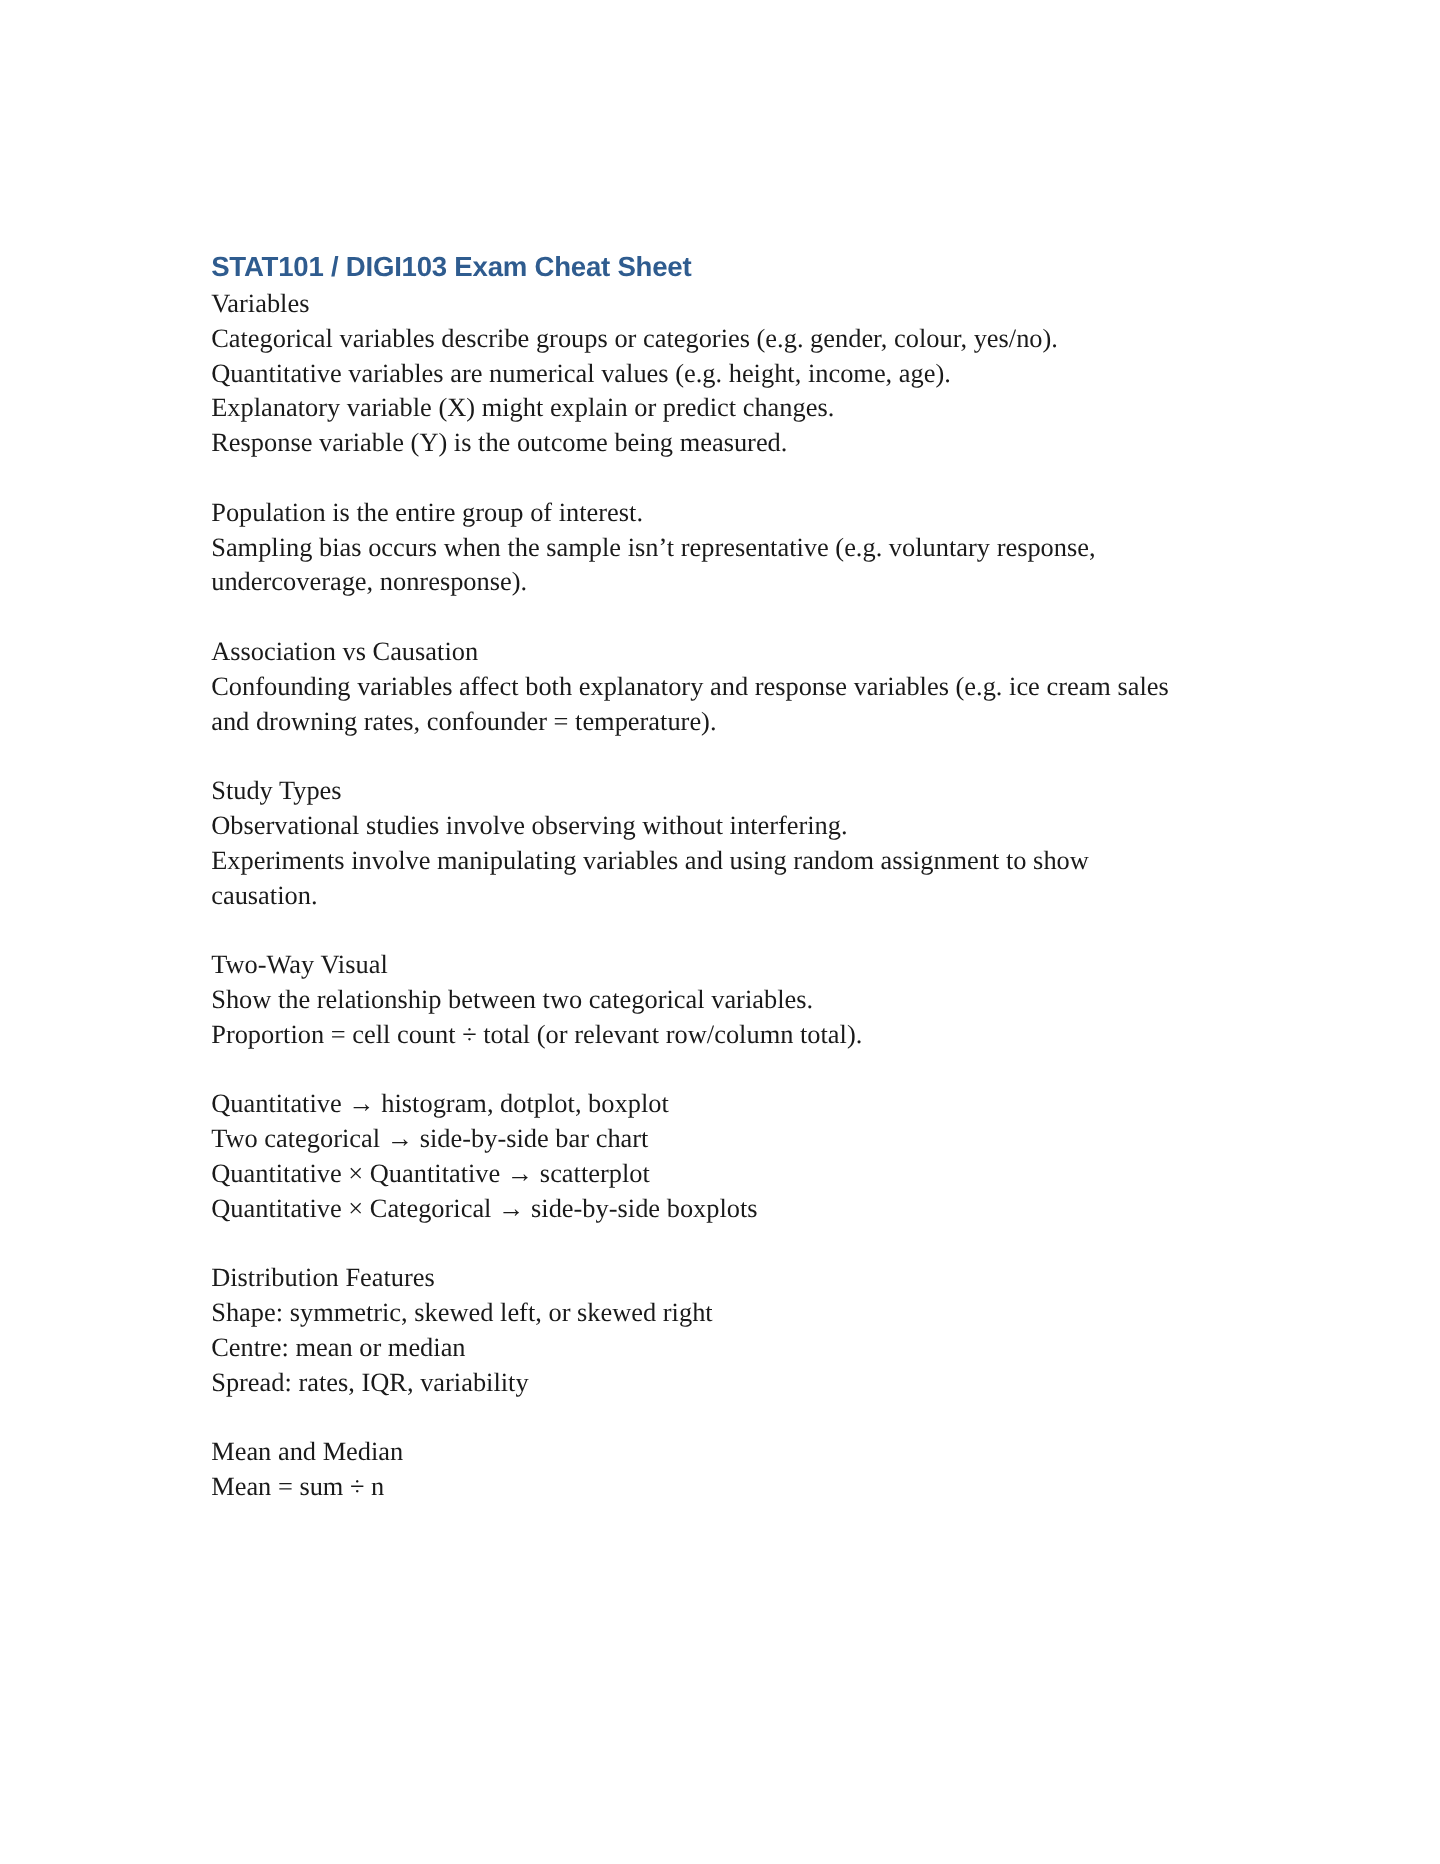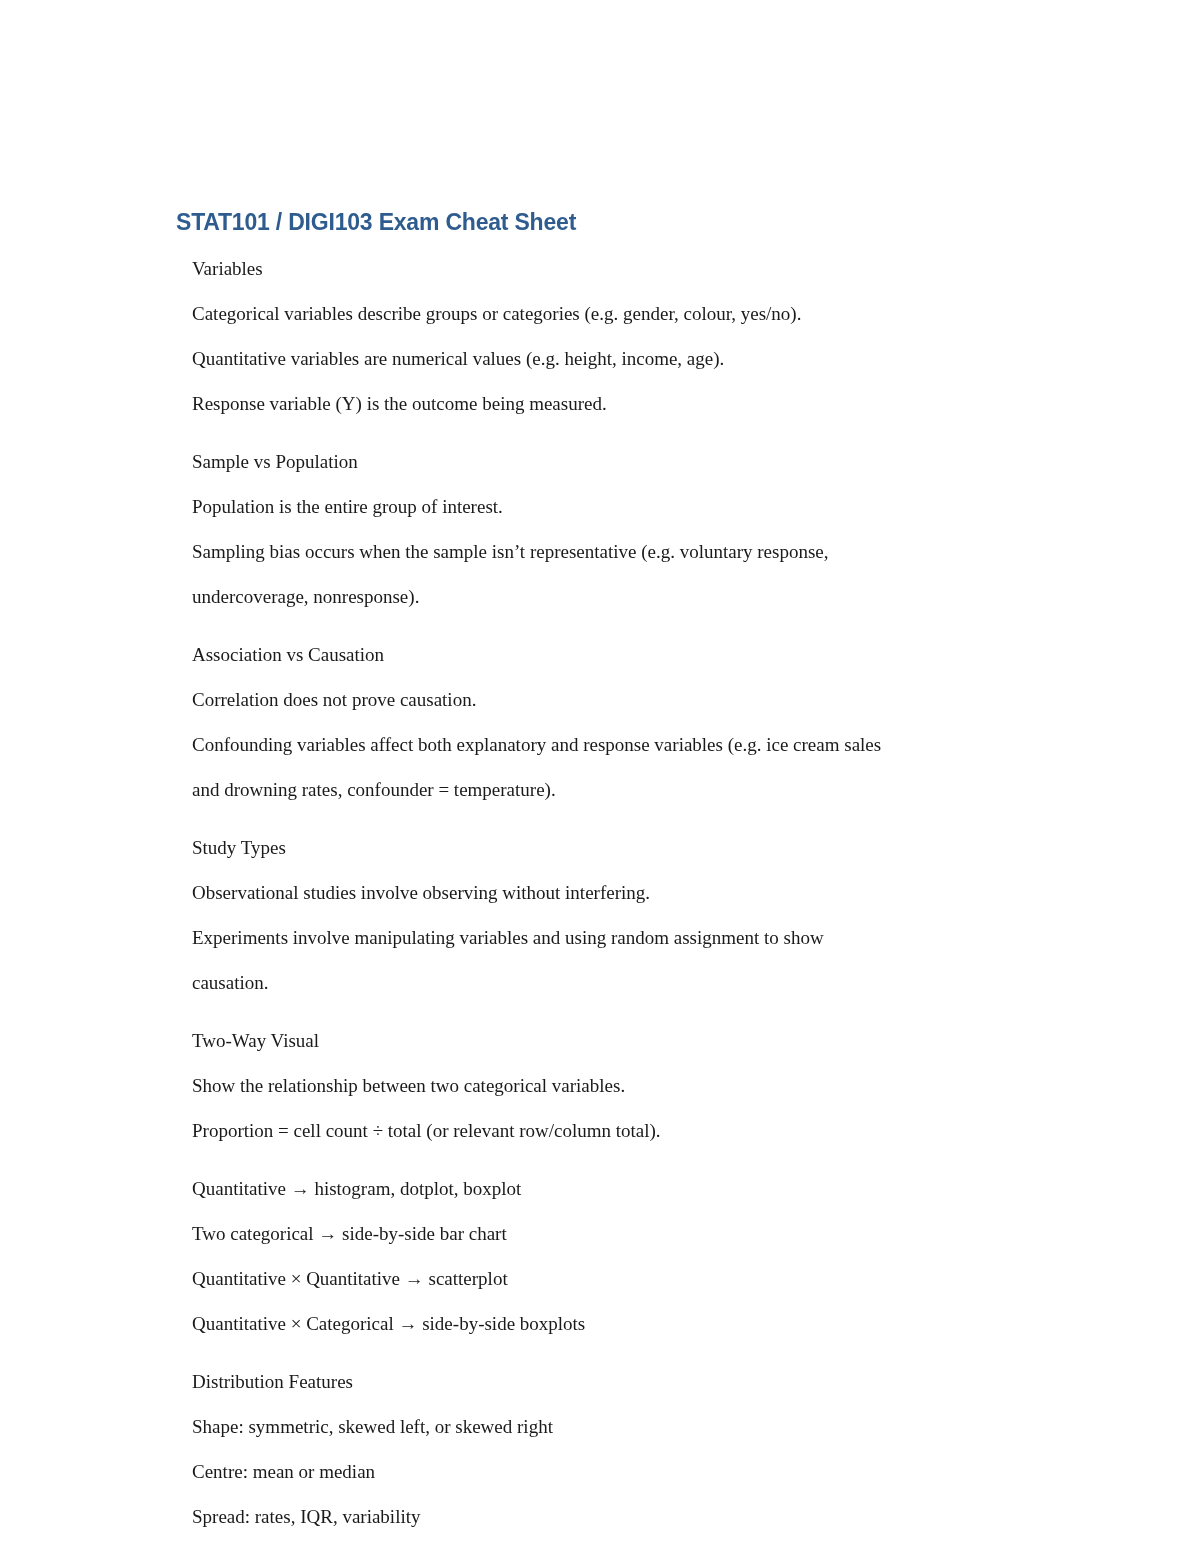--- a/index.html
+++ b/index.html
@@ -10,49 +10,48 @@
     font-weight: bold;
     font-size: 23px;
     color: #2f5c8f;
     line-height: 32px;
     margin: 0 0 0 0;
     letter-spacing: -0.2px;
   }
   .section { margin: 0 0 29px 0; }
   .line {
     font-family: "Liberation Serif", serif;
-    font-size: 19px;
+    font-size: 22px;
     line-height: 29px;
     color: #1a1a1a;
-    margin: 16px;
+    margin: 0;
   }
 </style>
 </head>
 <body>
 
 <div class="page">
   <h1 class="title">STAT101 / DIGI103 Exam Cheat Sheet</h1>
 
   <div class="section">
     <p class="line">Variables</p>
     <p class="line">Categorical variables describe groups or categories (e.g. gender, colour, yes/no).</p>
     <p class="line">Quantitative variables are numerical values (e.g. height, income, age).</p>
+    <p class="line">Explanatory variable (X) might explain or predict changes.</p>
     <p class="line">Response variable (Y) is the outcome being measured.</p>
   </div>
 
   <div class="section">
-    <p class="line">Sample vs Population</p>
     <p class="line">Population is the entire group of interest.</p>
     <p class="line">Sampling bias occurs when the sample isn’t representative (e.g. voluntary response,</p>
     <p class="line">undercoverage, nonresponse).</p>
   </div>
 
   <div class="section">
     <p class="line">Association vs Causation</p>
-    <p class="line">Correlation does not prove causation.</p>
     <p class="line">Confounding variables affect both explanatory and response variables (e.g. ice cream sales</p>
     <p class="line">and drowning rates, confounder = temperature).</p>
   </div>
 
   <div class="section">
     <p class="line">Study Types</p>
     <p class="line">Observational studies involve observing without interfering.</p>
     <p class="line">Experiments involve manipulating variables and using random assignment to show</p>
     <p class="line">causation.</p>
   </div>

